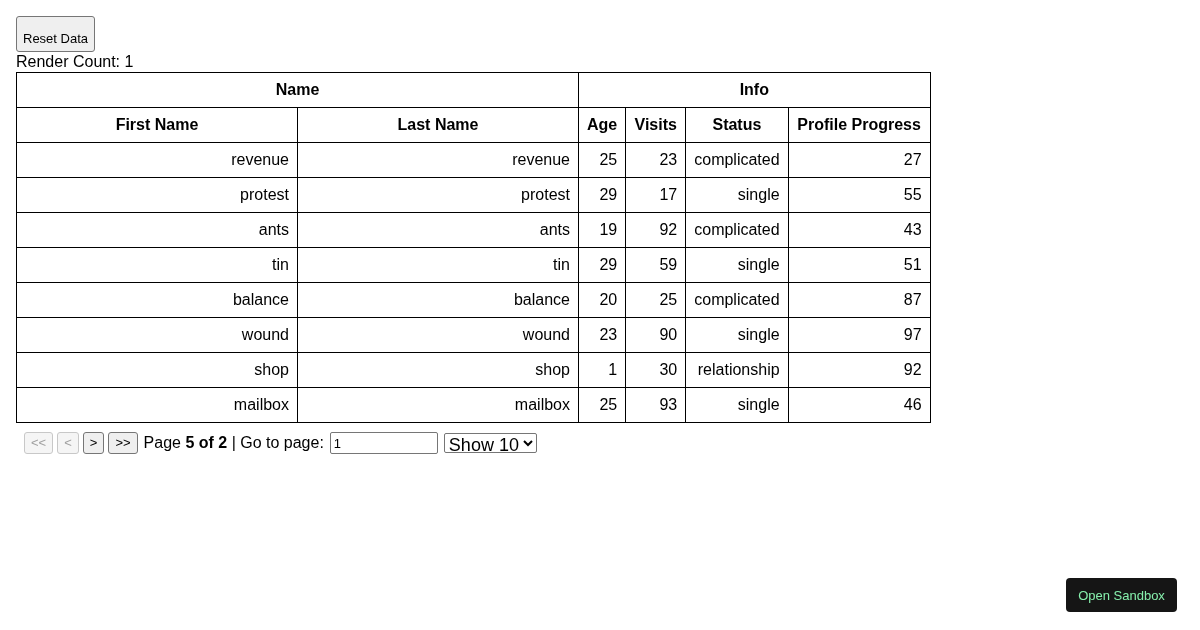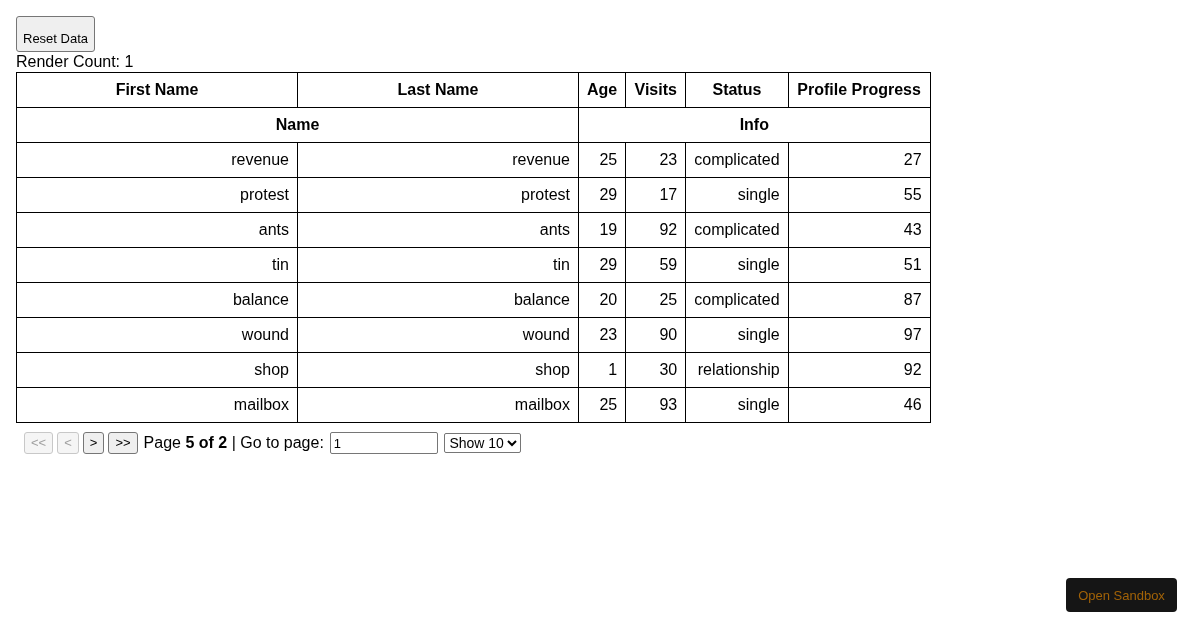--- a/index.html
+++ b/index.html
@@ -24,50 +24,50 @@
     th { font-weight: bold; text-align: center; }
     td { text-align: right; }
     .pager { display: flex; align-items: center; gap: 4px; margin-top: 8px; margin-left: 8px; height: 24px; }
     .pager .btn { height: 22px; padding: 1px 6px; }
     .pager .page-text { margin: 0 2px; }
     .goto-input {
       width: 100px; height: 20px; font-size: 13px; padding: 0 3px;
       border: 1px solid #767676; border-radius: 2px; font-family: "Liberation Sans", sans-serif;
     }
     .page-select {
-      height: 20px; font-size: 14px; margin-left: 2px;
-      border: 1px solid #767676; border-radius: 2px; background: #fff; font-family: "Liberation Sans", sans-serif; text-align: right;
+      height: 20px; font-size: 18px; margin-left: 2px;
+      border: 1px solid #767676; border-radius: 2px; background: #fff; font-family: "Liberation Sans", sans-serif;
     }
     .submit-row { margin-top: 6px; }
     .sandbox-btn {
       position: absolute; left: 1066px; top: 578px; width: 111px; height: 34px;
-      background: #151515; color: #a16207; border: none; border-radius: 4px;
+      background: #151515; color: #86efac; border: none; border-radius: 4px;
       font-family: "Liberation Sans", sans-serif; font-size: 13px; cursor: pointer;
     }
   </style>
 </head>
 <body>
 
 <div class="wrap">
   <button class="btn">Reset Data</button>
   <div class="render-count">Render Count: 1</div>
 
   <table>
     <thead>
       <tr>
+        <th colspan="2" style="width:562px">Name</th>
+        <th colspan="4">Info</th>
+      </tr>
+      <tr>
         <th style="width:281px">First Name</th>
         <th style="width:281px">Last Name</th>
         <th style="width:47px">Age</th>
         <th style="width:60px">Visits</th>
         <th style="width:101px">Status</th>
         <th style="width:142px">Profile Progress</th>
-      </tr>
-      <tr>
-        <th colspan="2" style="width:562px">Name</th>
-        <th colspan="4">Info</th>
       </tr>
     </thead>
     <tbody id="tbody">
         <tr>
           <td>revenue</td>
           <td>revenue</td>
           <td>25</td>
           <td>23</td>
           <td>complicated</td>
           <td>27</td>

